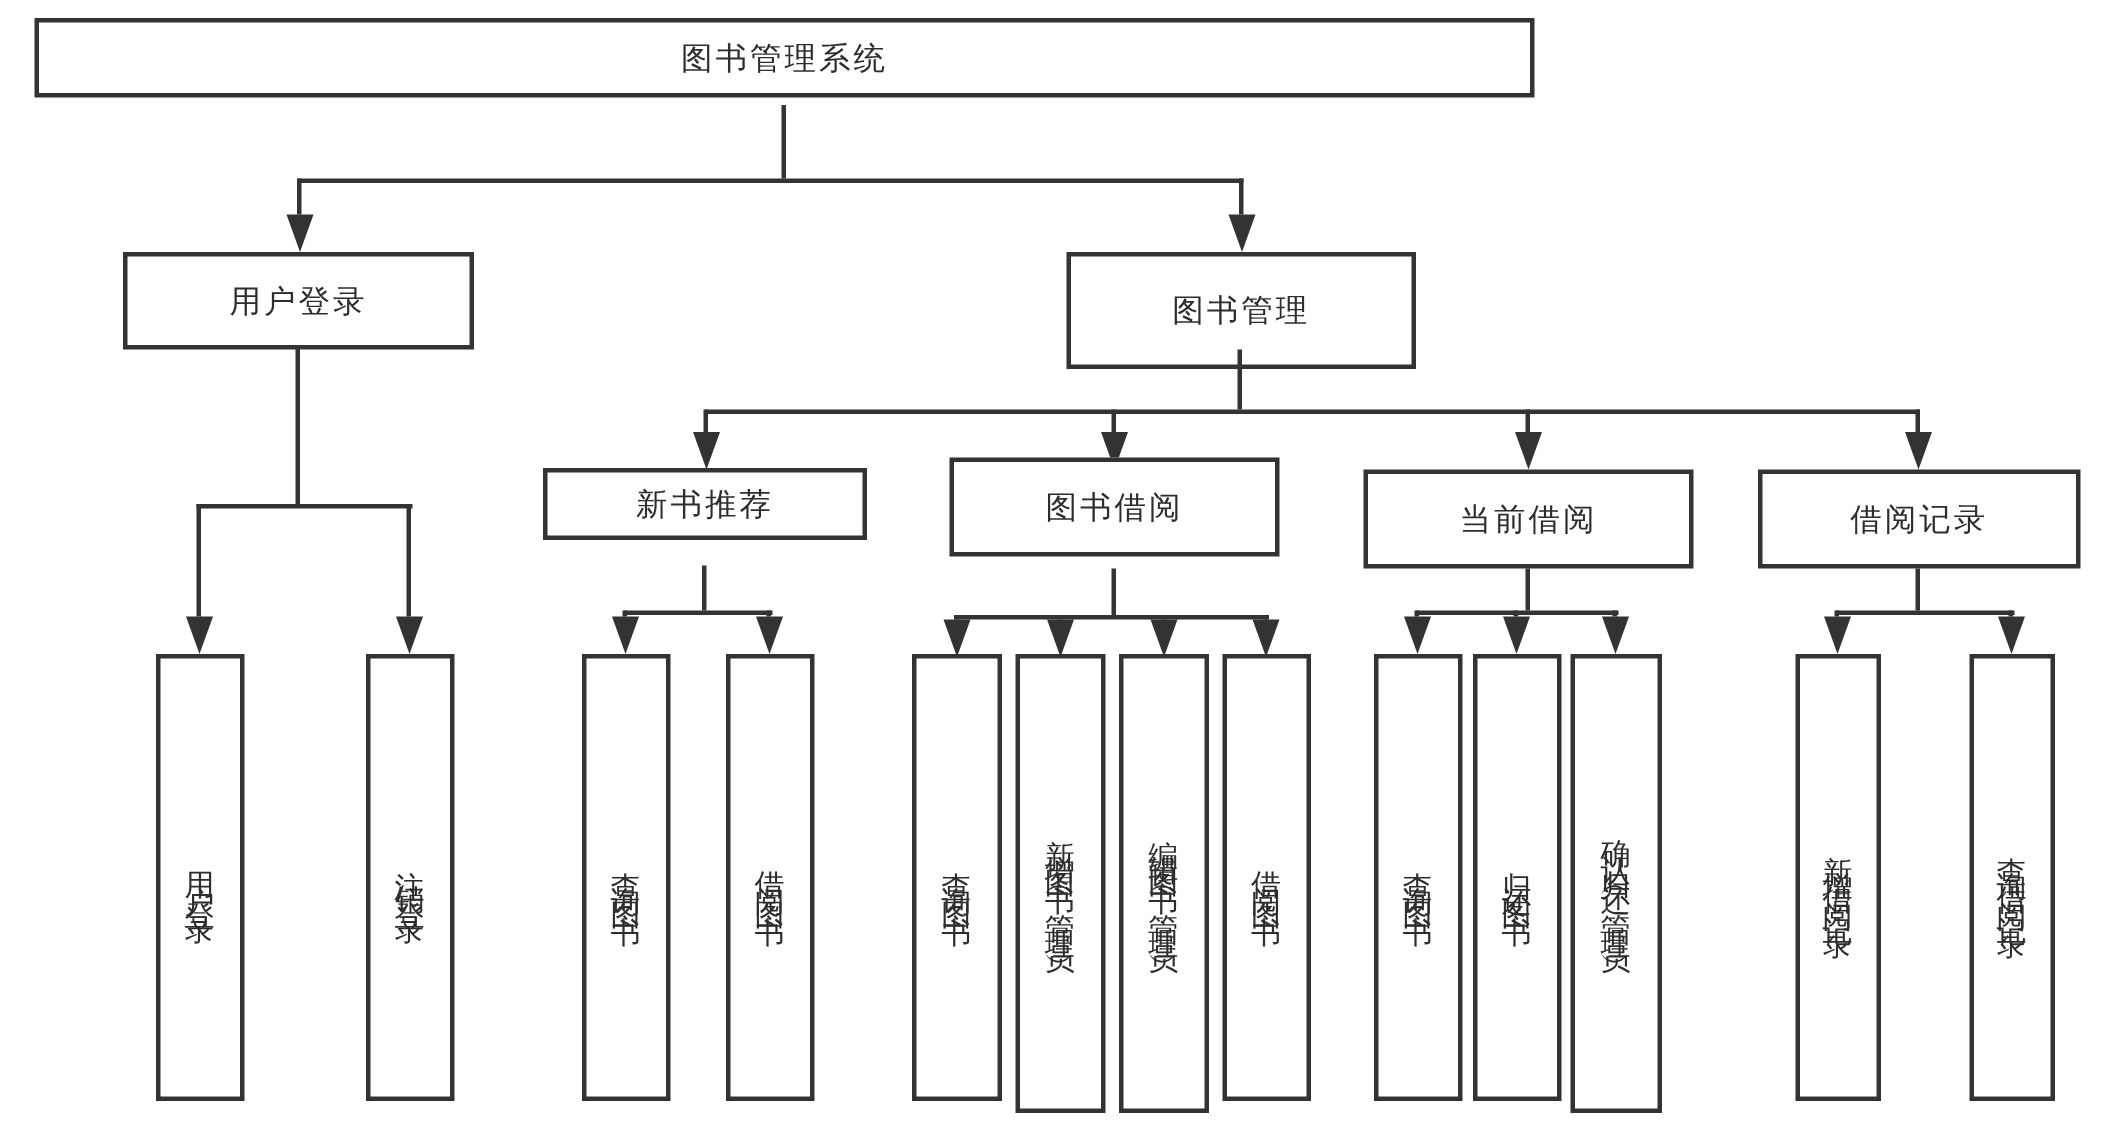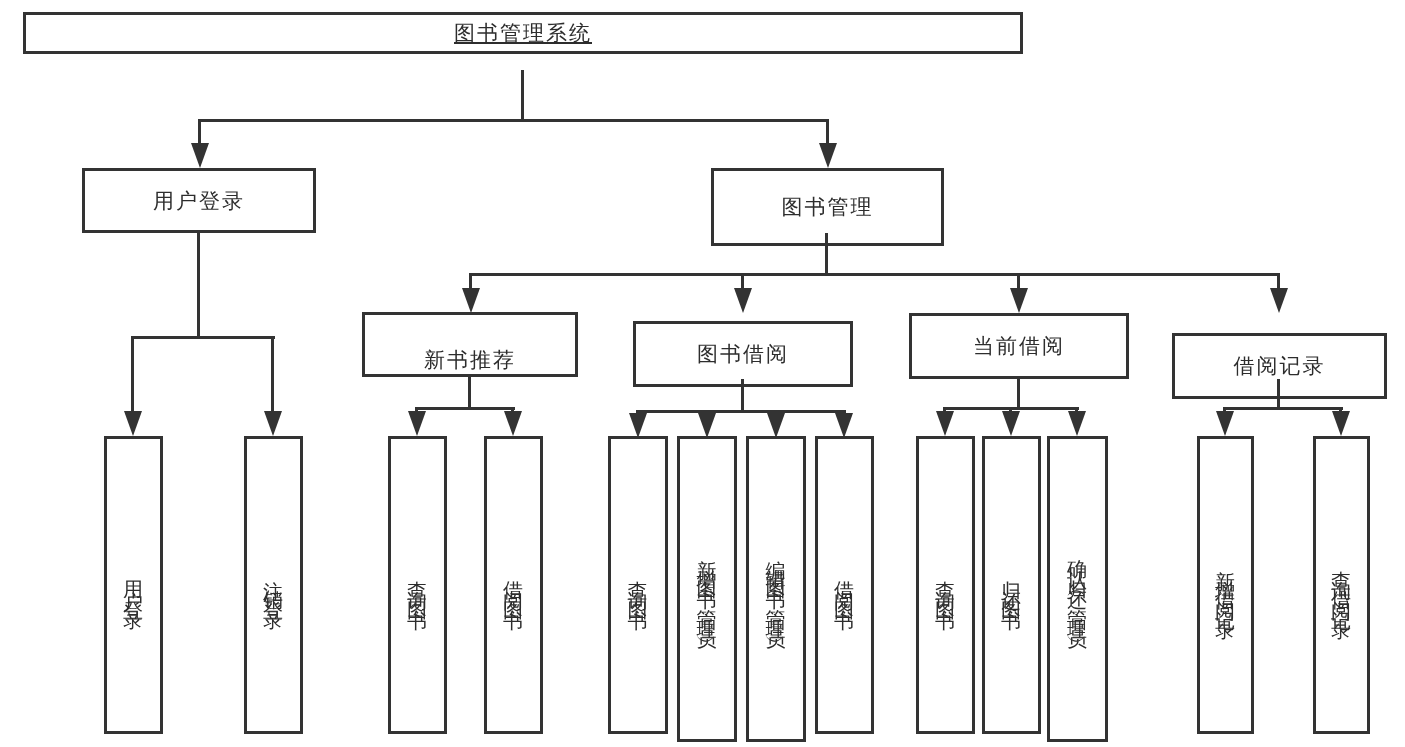--- a/index.html
+++ b/index.html
@@ -72,21 +72,21 @@
     white-space:nowrap;
     z-index:5;
     letter-spacing:1px;
   }
 </style>
 </head>
 <body>
 
 <div class="canvas">
 
-  <div class="box" style="left:23px;top:12px;width:1000px;height:42px;text-decoration:underline;">
+  <div class="box" style="left:23px;top:12px;width:1000px;height:53px;">
     <span class="hlbl">图书管理系统</span>
   </div>
 
   <div class="vline" style="left:521px;top:70px;height:49px;"></div>
   <div class="hline" style="left:198px;top:119px;width:631px;"></div>
   <div class="arrow" style="left:198px;top:119px;height:24px;"></div>
   <div class="arrow" style="left:826px;top:119px;height:24px;"></div>
 
   <div class="box" style="left:82px;top:168px;width:234px;height:65px;">
     <span class="hlbl">用户登录</span>
@@ -100,30 +100,30 @@
   <div class="arrow" style="left:131px;top:336px;height:75px;"></div>
   <div class="arrow" style="left:271px;top:336px;height:75px;"></div>
 
   <div class="vline" style="left:825px;top:233px;height:40px;"></div>
   <div class="hline" style="left:470px;top:273px;width:810px;"></div>
   <div class="arrow" style="left:469px;top:273px;height:15px;"></div>
   <div class="arrow" style="left:741px;top:273px;height:15px;"></div>
   <div class="arrow" style="left:1017px;top:273px;height:15px;"></div>
   <div class="arrow" style="left:1277px;top:273px;height:15px;"></div>
 
-  <div class="box" style="left:362px;top:312px;width:216px;height:65px;align-items:flex-end;">
+  <div class="box" style="left:362px;top:312px;width:216px;height:48px;">
     <span class="hlbl">新书推荐</span>
   </div>
-  <div class="box" style="left:633px;top:321px;width:220px;height:66px;">
+  <div class="box" style="left:633px;top:305px;width:220px;height:66px;">
     <span class="hlbl">图书借阅</span>
   </div>
   <div class="box" style="left:909px;top:313px;width:220px;height:66px;">
     <span class="hlbl">当前借阅</span>
   </div>
-  <div class="box" style="left:1172px;top:313px;width:215px;height:66px;margin-top:20px;">
+  <div class="box" style="left:1172px;top:313px;width:215px;height:66px;">
     <span class="hlbl">借阅记录</span>
   </div>
 
   <div class="vline" style="left:468px;top:377px;height:30px;"></div>
   <div class="hline" style="left:416px;top:407px;width:99px;"></div>
   <div class="arrow" style="left:415px;top:407px;height:4px;"></div>
   <div class="arrow" style="left:511px;top:407px;height:4px;"></div>
 
   <div class="vline" style="left:741px;top:379px;height:31px;"></div>
   <div class="hline" style="left:636px;top:410px;width:210px;"></div>

